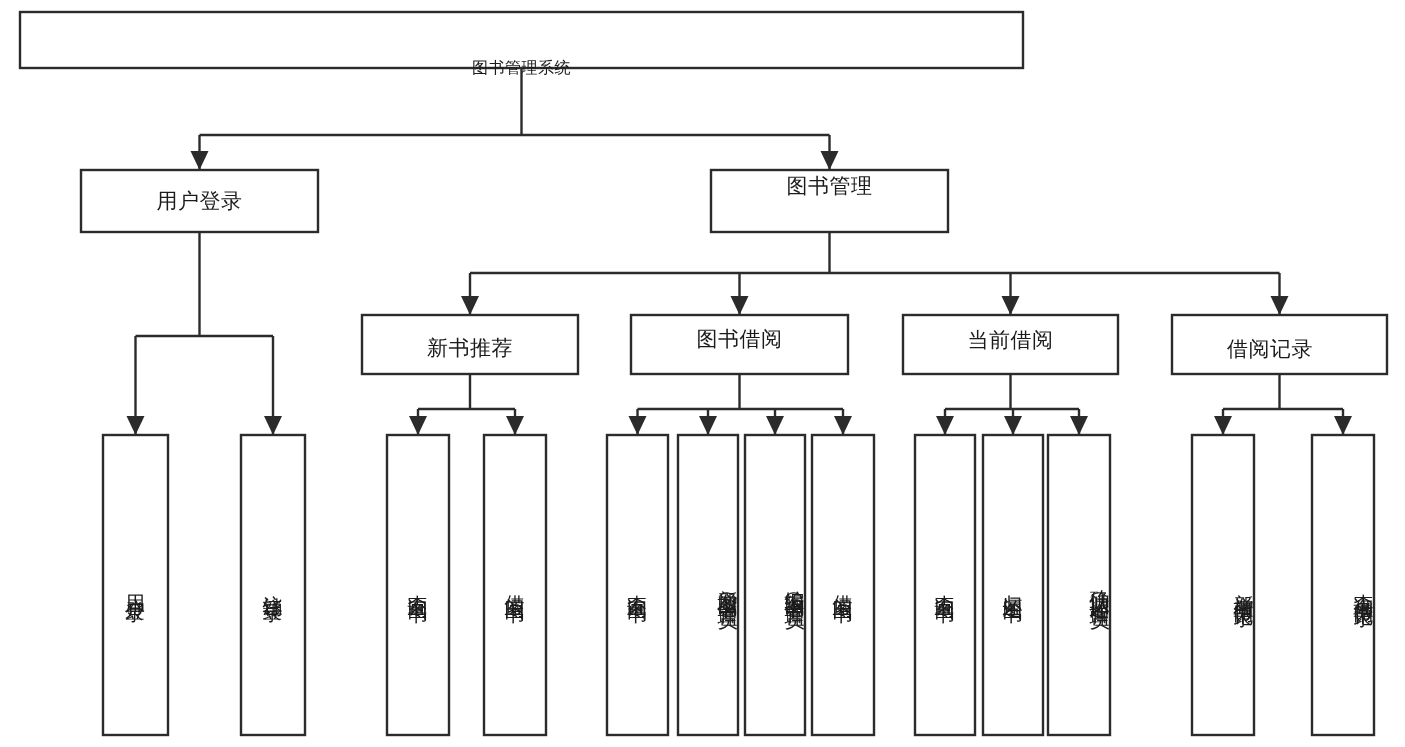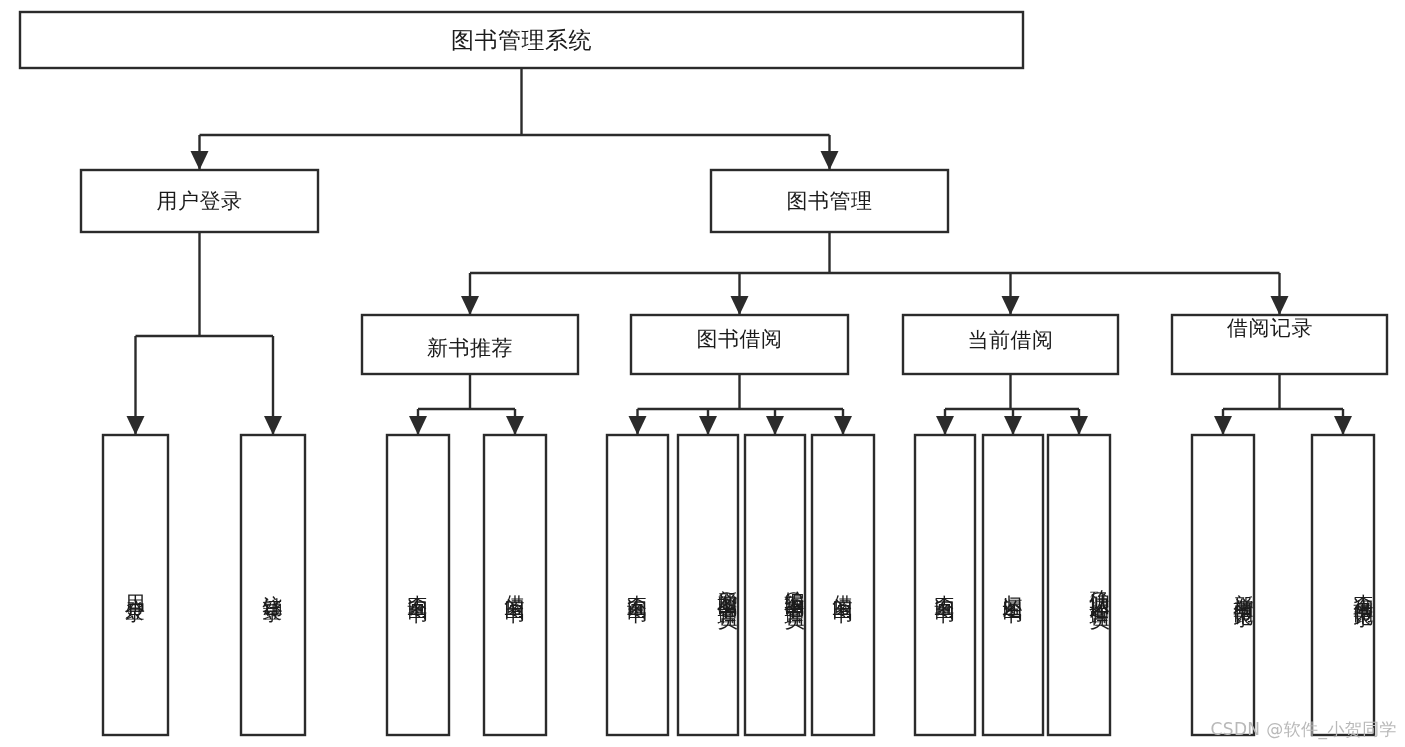--- a/index.html
+++ b/index.html
@@ -47,21 +47,22 @@
     pointer-events: none;
     box-sizing: border-box;
   }
   .node-label.horizontal {
     font-size: 21px;
     line-height: 1.15;
     letter-spacing: 0.5px;
     white-space: nowrap;
   }
   .node-label.horizontal.title {
-    font-size: 23px;
+    font-size: 16px;
+    margin-top: 28px;
   }
   .node-label.vertical {
     font-size: 20px;
     writing-mode: vertical-rl;
     text-orientation: upright;
     letter-spacing: 3px;
     line-height: 1;
     align-items: flex-start;
     padding-top: 4px;
   }
@@ -160,34 +161,33 @@
         <rect x="983" y="435" width="60" height="300" class="node-box"></rect>
         <rect x="1048" y="435" width="62" height="300" class="node-box"></rect>
         <rect x="1192" y="435" width="62" height="300" class="node-box"></rect>
         <rect x="1312" y="435" width="62" height="300" class="node-box"></rect>
       </g>
   </svg>
 
   <div id="labels">
       <div class="node-label horizontal title" style="left: 20px; top: 12px; width: 1003px; height: 56px;">图书管理系统</div>
       <div class="node-label horizontal" style="left: 81px; top: 170px; width: 237px; height: 62px;">用户登录</div>
-      <div class="node-label horizontal" style="left: 711px; top: 170px; width: 237px; height: 62px;">图书管理</div>
+      <div class="node-label horizontal" style="left: 711px; top: 155px; width: 237px; height: 62px;">图书管理</div>
       <div class="node-label horizontal" style="left: 362px; top: 315px; width: 216px; height: 67px;">新书推荐</div>
       <div class="node-label horizontal" style="left: 631px; top: 315px; width: 217px; height: 49px;">图书借阅</div>
       <div class="node-label horizontal" style="left: 903px; top: 315px; width: 215px; height: 50px;">当前借阅</div>
-      <div class="node-label horizontal" style="left: 1172px; top: 299px; width: 196px; height: 59px;">借阅记录</div>
+      <div class="node-label horizontal" style="left: 1172px; top: 320px; width: 196px; height: 59px;">借阅记录</div>
       <div class="node-label vertical short" style="left: 103px; top: 435px; width: 65px; height: 300px;">用户登录</div>
       <div class="node-label vertical short" style="left: 241px; top: 435px; width: 64px; height: 300px;">注销登录</div>
       <div class="node-label vertical short" style="left: 387px; top: 435px; width: 62px; height: 300px;">查询图书</div>
       <div class="node-label vertical short" style="left: 484px; top: 435px; width: 62px; height: 300px;">借阅图书</div>
       <div class="node-label vertical short" style="left: 607px; top: 435px; width: 61px; height: 300px;">查询图书</div>
       <div class="node-label vertical" style="left: 678px; top: 435px; width: 60px; height: 300px;">新增图书（管理员）</div>
       <div class="node-label vertical" style="left: 745px; top: 435px; width: 60px; height: 300px;">编辑图书（管理员）</div>
       <div class="node-label vertical short" style="left: 812px; top: 435px; width: 62px; height: 300px;">借阅图书</div>
       <div class="node-label vertical short" style="left: 915px; top: 435px; width: 60px; height: 300px;">查询图书</div>
       <div class="node-label vertical short" style="left: 983px; top: 435px; width: 60px; height: 300px;">归还图书</div>
       <div class="node-label vertical" style="left: 1048px; top: 435px; width: 62px; height: 300px;">确认归还（管理员）</div>
       <div class="node-label vertical" style="left: 1192px; top: 435px; width: 62px; height: 300px;">新增借阅记录</div>
       <div class="node-label vertical" style="left: 1312px; top: 435px; width: 62px; height: 300px;">查询借阅记录</div>
     </div>
 
-  <div class="watermark">CSDN @软件_小贺同学</div>
 </div>
 
 </body></html>

